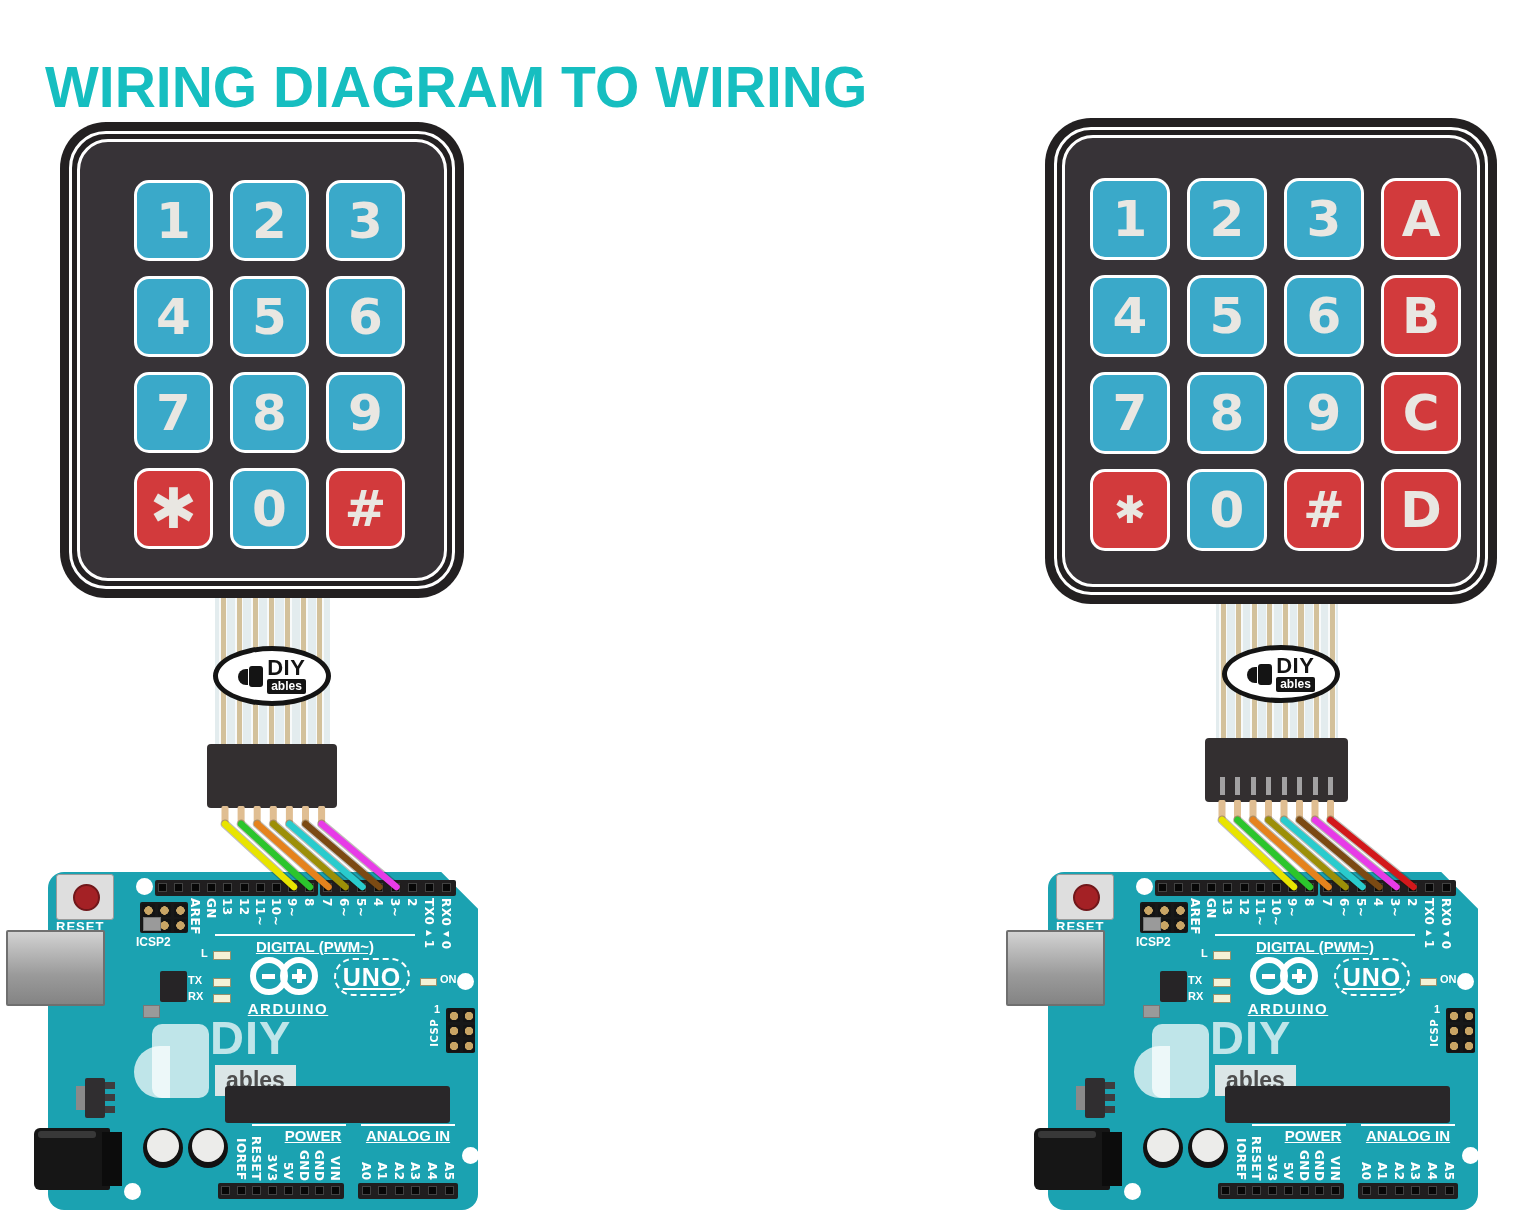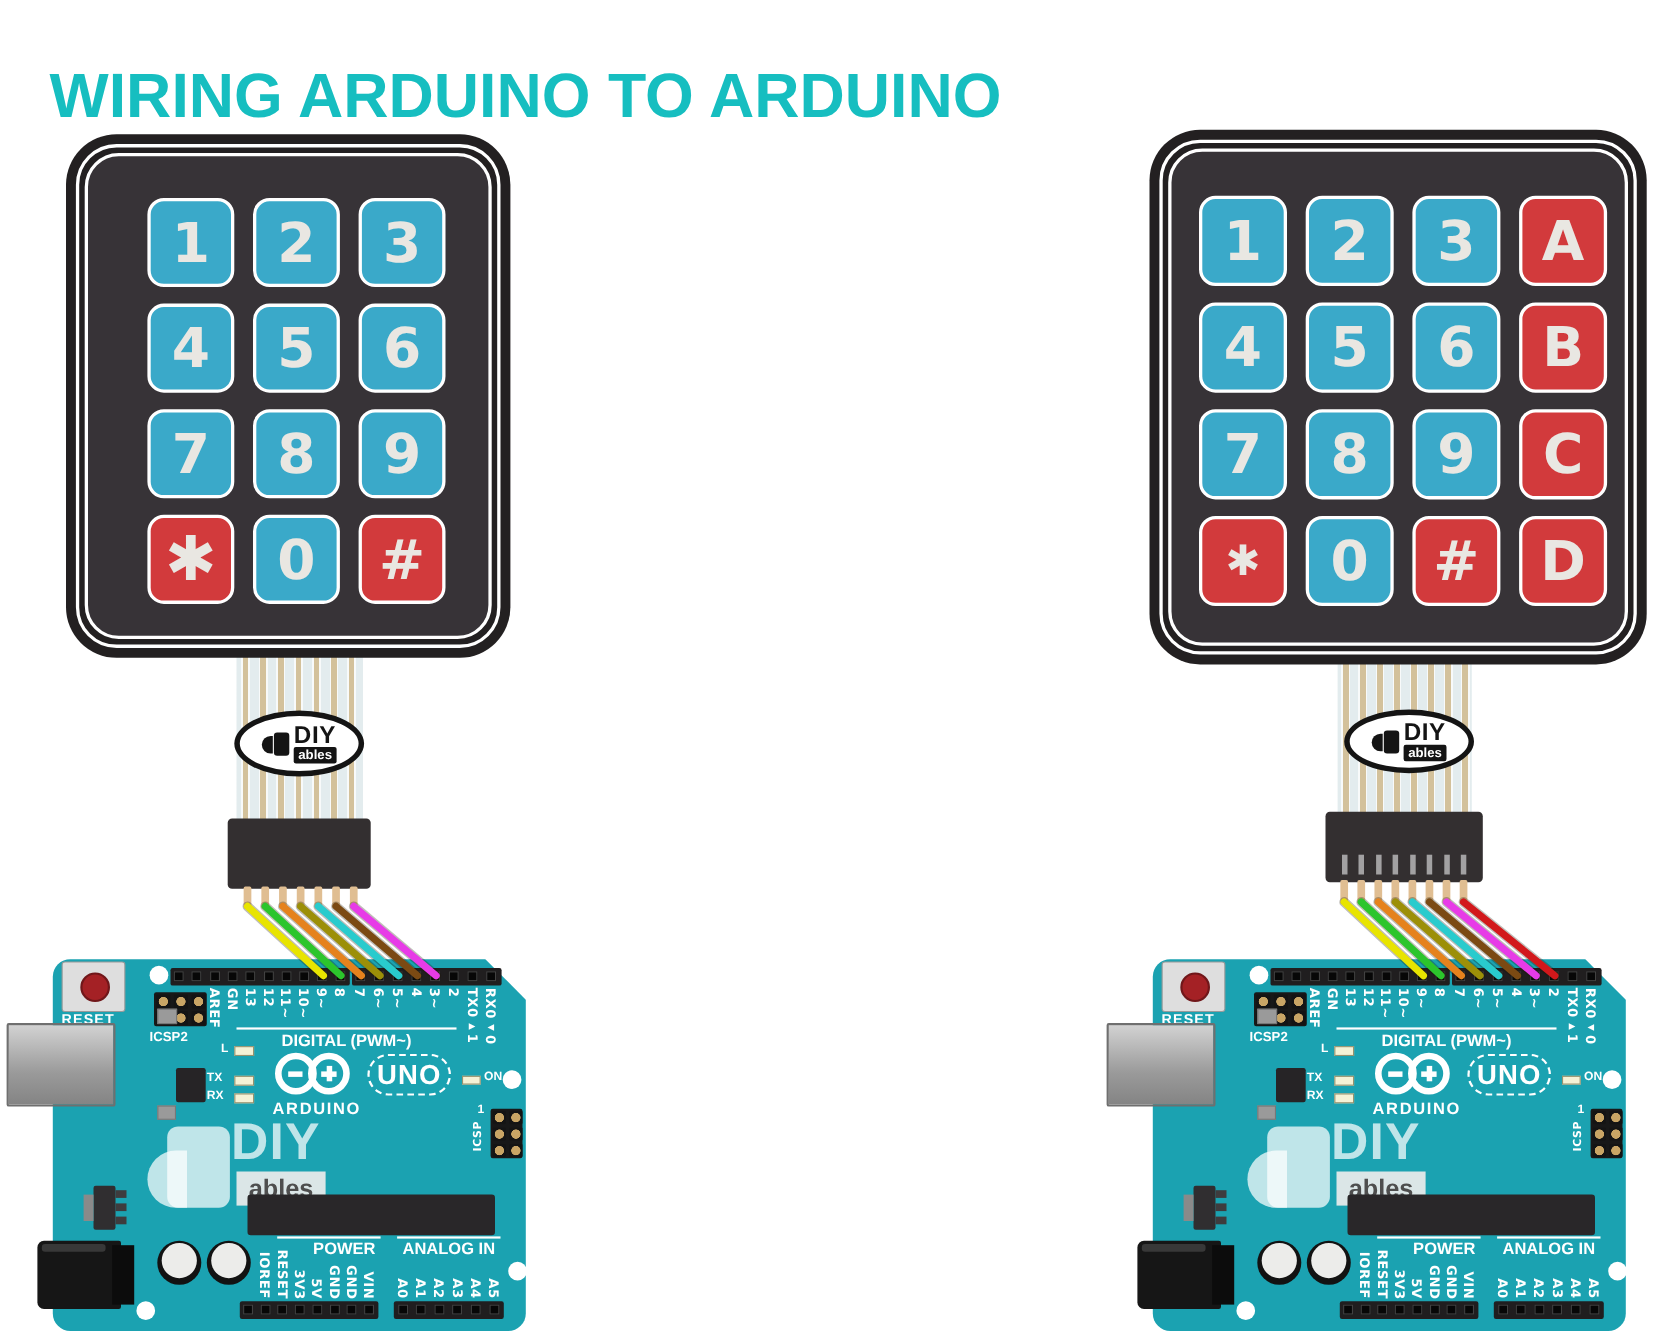--- a/index.html
+++ b/index.html
@@ -26,28 +26,28 @@
   .pcb{left:0;top:0;right:0;bottom:0;background:var(--board,#1BA2B1);border-radius:16px;}
   .hstrip{background:#201E1F;border-radius:2px;}
   .hpin{background:#070707;border:1px solid #424242;}
   .icsp-pad{background:radial-gradient(circle,#C9A565 0 4px,#141414 4.5px);border-radius:1px;}
   .led{background:#F5F2D6;border:1px solid #95926E;}
   .hole{background:#fff;border-radius:50%;}
   .slabel{color:#fff;font-weight:bold;white-space:nowrap;}
   .vlabel{position:absolute;writing-mode:vertical-rl;color:#fff;font-weight:bold;font-size:12px;
           line-height:1.05;letter-spacing:0.5px;white-space:nowrap;
           font-family:"DejaVu Sans","Liberation Sans",sans-serif;}
-  .centered{display:flex;align-items:center;justify-content:center;}
+  .centered{display:flex;align-items:center;justify-content:center;text-decoration:underline;}
   #wires{position:absolute;left:0;top:0;z-index:9;pointer-events:none;}
 </style>
 </head>
 <body>
 
 <div id="stage">
-  <h1 id="title">WIRING ARDUINO TO ARDUINO</h1>
+  <h1 id="title">WIRING DIAGRAM TO WIRING</h1>
 <div class="abs keypad" style="left: 60px; top: 122px; width: 404px; height: 476px;">
       <div class="abs ring" style="inset: 9px;"></div>
       <div class="abs ring" style="inset: 17px; border-radius: 31px; background: var(--keypad-face);"></div>
       <div class="abs key blue" style="left: 74px; top: 58px; width: 79px; height: 81px;">
         <span>1</span>
       </div>
       <div class="abs key blue" style="left: 170px; top: 58px; width: 79px; height: 81px;">
         <span>2</span>
       </div>
       <div class="abs key blue" style="left: 266px; top: 58px; width: 79px; height: 81px;">

